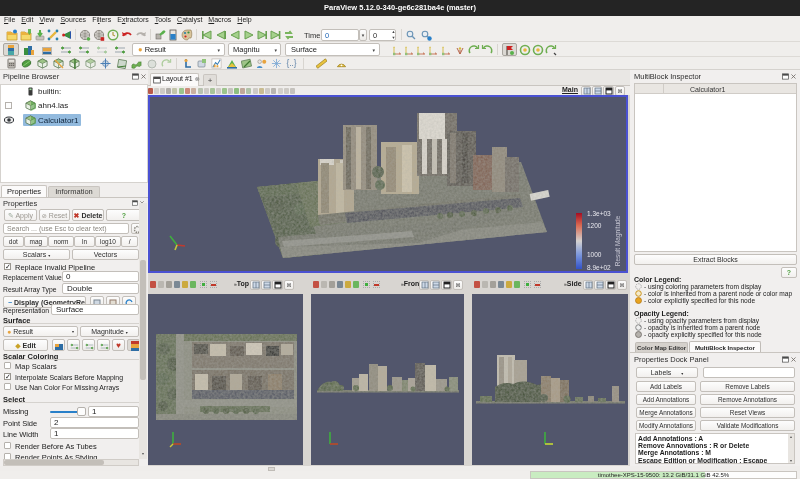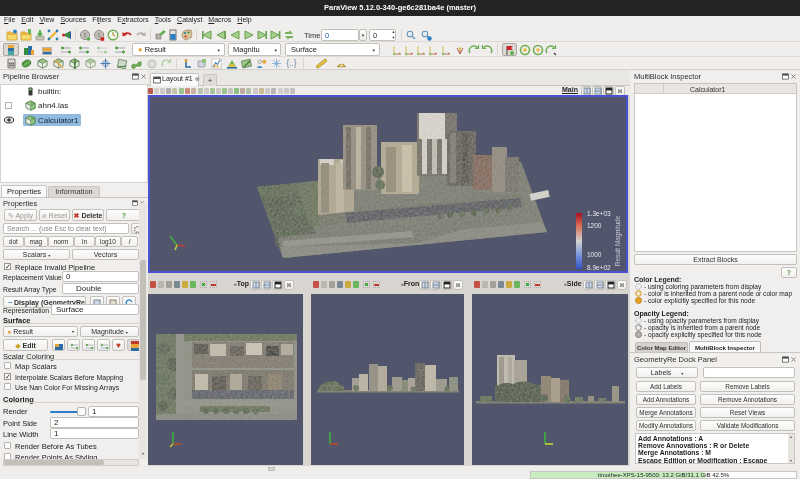--- a/index.html
+++ b/index.html
@@ -476,21 +476,21 @@
   <div class="btn" style="flex:.8;height:11px;line-height:10px;font-size:6.5px">/</div>
 </div>
 <div class="abs" style="left:140px;top:166px;width:6px;height:11px;font-size:4px;color:#555;line-height:5px;text-align:center">▴<br>▾</div>
 <div class="abs btn" style="left:3px;top:179px;width:67px;height:11px;line-height:10px;font-size:7px">Scalars <span style="font-size:4px">▾</span></div>
 <div class="abs btn" style="left:72px;top:179px;width:67px;height:11px;line-height:10px;font-size:7px">Vectors</div>
 <div class="abs" style="left:4px;top:193px;width:7px;height:7px;background:#fff;border:1px solid #9a968f;font-size:7px;line-height:6px;color:#222">✓</div>
 <div class="abs" style="left:15px;top:193px;font-size:7.5px">Replace Invalid Pipeline</div>
 <div class="abs" style="left:3px;top:204px;font-size:6.8px">Replacement Value</div>
 <div class="abs inp" style="left:62px;top:201px;width:77px;height:11px;line-height:10px;padding-left:3px">0</div>
 <div class="abs" style="left:3px;top:216px;font-size:6.8px">Result Array Type</div>
-<div class="abs inp" style="left:62px;top:213px;width:77px;height:11px;line-height:10px;padding-left:13px">Double</div>
+<div class="abs inp" style="left:62px;top:213px;width:77px;height:11px;line-height:10px;padding-left:4px">Double</div>
 <div class="abs btn" style="left:3px;top:226px;width:83px;height:12px;line-height:11px;text-align:left;padding-left:4px;overflow:hidden;white-space:nowrap"><span style="color:#2980c9;font-weight:bold">−</span> <b>Display (GeometryRe</b></div>
 <div class="abs tinybtn" style="left:90px;top:226px;width:14px;height:12px"><svg width="9" height="9" style="margin:1.5px">
         <rect x="1" y="1" width="6" height="6" fill="#cfd8e2" stroke="#7a8692"></rect>
       </svg></div>
 <div class="abs tinybtn" style="left:106px;top:226px;width:14px;height:12px"><svg width="9" height="9" style="margin:1.5px">
         <rect x="1" y="1" width="6" height="6" fill="#e2ddd2" stroke="#927a6a"></rect>
       </svg></div>
 <div class="abs tinybtn" style="left:122px;top:226px;width:14px;height:12px"><svg width="9" height="9" style="margin:1.5px">
         <path d="M7 3A3 3 0 102 6" fill="none" stroke="#2980c9" stroke-width="1.3"></path>
       </svg></div>
@@ -513,31 +513,31 @@
       </svg></div>
 <div class="abs tinybtn" style="left:97px;top:269px;width:13px;height:12px"><svg width="9" height="9" style="margin:1.5px" viewBox="0 0 12 12">
         <use href="#tblarrow"></use>
       </svg></div>
 <div class="abs tinybtn" style="left:112px;top:269px;width:13px;height:12px;text-align:center"><span style="color:#c0392b;font-size:8px;line-height:11px">♥</span></div>
 <div class="abs tinybtn" style="left:127px;top:269px;width:13px;height:12px;background:#dcd9d4"><svg width="8" height="10" style="margin:1px 2.5px">
         <rect width="8" height="10" fill="#e8a33d"></rect>
         <rect y="0" width="8" height="3" fill="#c0392b"></rect>
         <rect y="7" width="8" height="3" fill="#2e6da4"></rect>
       </svg></div>
-<div class="abs" style="left:3px;top:282px;font-size:7.5px;font-weight:normal">Scalar Coloring</div>
+<div class="abs" style="left:3px;top:282px;font-size:7.5px;font-weight:bold">Scalar Coloring</div>
 <div class="abs" style="left:3px;top:289px;width:136px;height:1px;background:#d5d2ce"></div>
 <div class="abs ck" style="left:4px;top:292px"></div>
 <div class="abs" style="left:15px;top:292px;font-size:7.5px">Map Scalars</div>
 <div class="abs" style="left:4px;top:303px;width:7px;height:7px;background:#fff;border:1px solid #9a968f;font-size:7px;line-height:6px;color:#222">✓</div>
 <div class="abs" style="left:15px;top:304px;font-size:6.9px">Interpolate Scalars Before Mapping</div>
 <div class="abs ck" style="left:4px;top:313px"></div>
 <div class="abs" style="left:15px;top:314px;font-size:6.9px">Use Nan Color For Missing Arrays</div>
-<div class="abs" style="left:3px;top:325px;font-size:7.5px;font-weight:bold">Coloring</div>
+<div class="abs" style="left:3px;top:325px;font-size:7.5px;font-weight:bold">Select</div>
 <div class="abs" style="left:3px;top:332px;width:136px;height:1px;background:#d5d2ce"></div>
-<div class="abs" style="left:3px;top:337px;font-size:7.5px">Render</div>
+<div class="abs" style="left:3px;top:337px;font-size:7.5px">Missing</div>
 <div class="abs" style="left:50px;top:341px;width:30px;height:2px;background:#2980c9;border-radius:1px"></div>
 <div class="abs" style="left:77px;top:337px;width:9px;height:9px;background:#fdfdfd;border:1px solid #b5b1ac;border-radius:2px"></div>
 <div class="abs inp" style="left:88px;top:336px;width:51px;height:11px;line-height:10px;padding-left:3px">1</div>
 <div class="abs" style="left:3px;top:349px;font-size:7.5px">Point Side</div>
 <div class="abs inp" style="left:50px;top:347px;width:89px;height:11px;line-height:10px;padding-left:3px">2</div>
 <div class="abs" style="left:3px;top:360px;font-size:7.5px">Line Width</div>
 <div class="abs inp" style="left:50px;top:358px;width:89px;height:11px;line-height:10px;padding-left:3px">1</div>
 <div class="abs ck" style="left:4px;top:372px"></div>
 <div class="abs" style="left:15px;top:372px;font-size:7.5px">Render Before As Tubes</div>
 <div class="abs ck" style="left:4px;top:383px"></div>
@@ -893,21 +893,21 @@
       <path d="M3.5 .7A2.8 2.8 0 016.3 3.5z" fill="#888"></path>
     </svg>
 <div class="abs" style="left:14px;top:254px;font-size:6.6px">- opacity is inherited from a parent node</div>
 <svg class="abs" style="left:5px;top:261px" width="7" height="7">
       <circle cx="3.5" cy="3.5" r="3" fill="#b5b1ac" stroke="#6e6a64" stroke-width=".8"></circle>
     </svg>
 <div class="abs" style="left:14px;top:261px;font-size:6.6px">- opacity explicitly specified for this node</div>
 <div class="abs" style="left:5px;top:272px;width:53px;height:10px;background:#d5d1cc;border:1px solid #c0bcb7;border-bottom:0;border-radius:2px 2px 0 0;font-size:6.1px;line-height:10px;text-align:center;color:#333;font-weight:bold;white-space:nowrap;overflow:hidden">Color Map Editor</div>
 <div class="abs" style="left:59px;top:271px;width:72px;height:11px;background:#fbfafa;border:1px solid #c0bcb7;border-bottom:0;border-radius:2px 2px 0 0;font-size:6.1px;line-height:11px;text-align:center;color:#222;font-weight:bold;white-space:nowrap;overflow:hidden">MultiBlock Inspector</div>
 <div class="abs" style="left:0;top:282px;width:170px;height:1px;background:#c9c5c0"></div>
-<div class="abs" style="left:4px;top:285px;font-size:7.5px;color:#2e2e2e">GeometryRe Dock Panel</div>
+<div class="abs" style="left:4px;top:285px;font-size:7.5px;color:#2e2e2e">Properties Dock Panel</div>
 <svg class="abs" style="left:152px;top:286px" width="7" height="7">
       <use href="#winbtn"></use>
     </svg>
 <svg class="abs" style="left:160px;top:286px" width="7" height="7">
       <use href="#xbtn"></use>
     </svg>
 <div class="abs btn" style="left:6px;top:297px;width:62px;height:11px;line-height:10px;font-size:7px">Labels <span style="font-size:4px;margin-left:8px">▾</span></div>
 <div class="abs inp" style="left:73px;top:297px;width:92px;height:11px"></div>
 <div class="abs btn" style="left:6px;top:311px;width:60px;height:11px;line-height:10px;font-size:6.4px;white-space:nowrap;overflow:hidden">Add Labels</div>
 <div class="abs btn" style="left:70px;top:311px;width:95px;height:11px;line-height:10px;font-size:6.4px;white-space:nowrap;overflow:hidden">Remove Labels</div>

